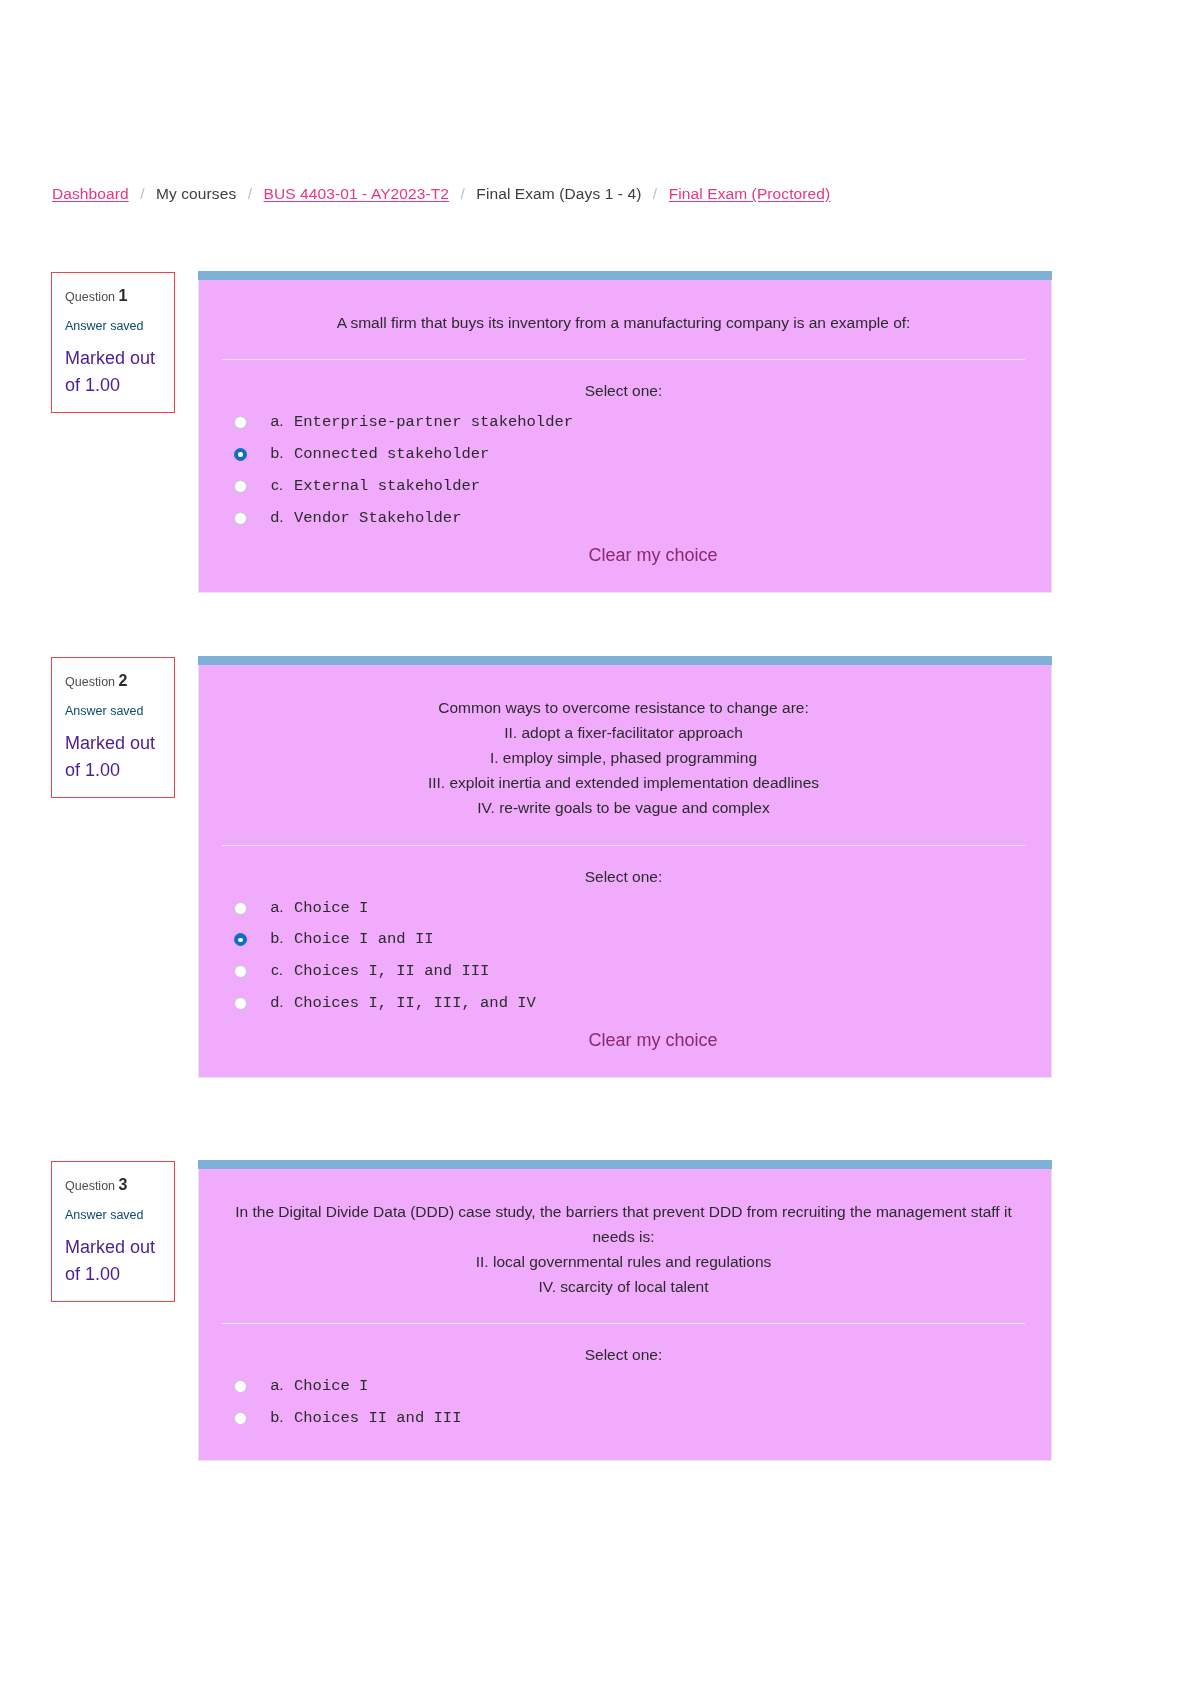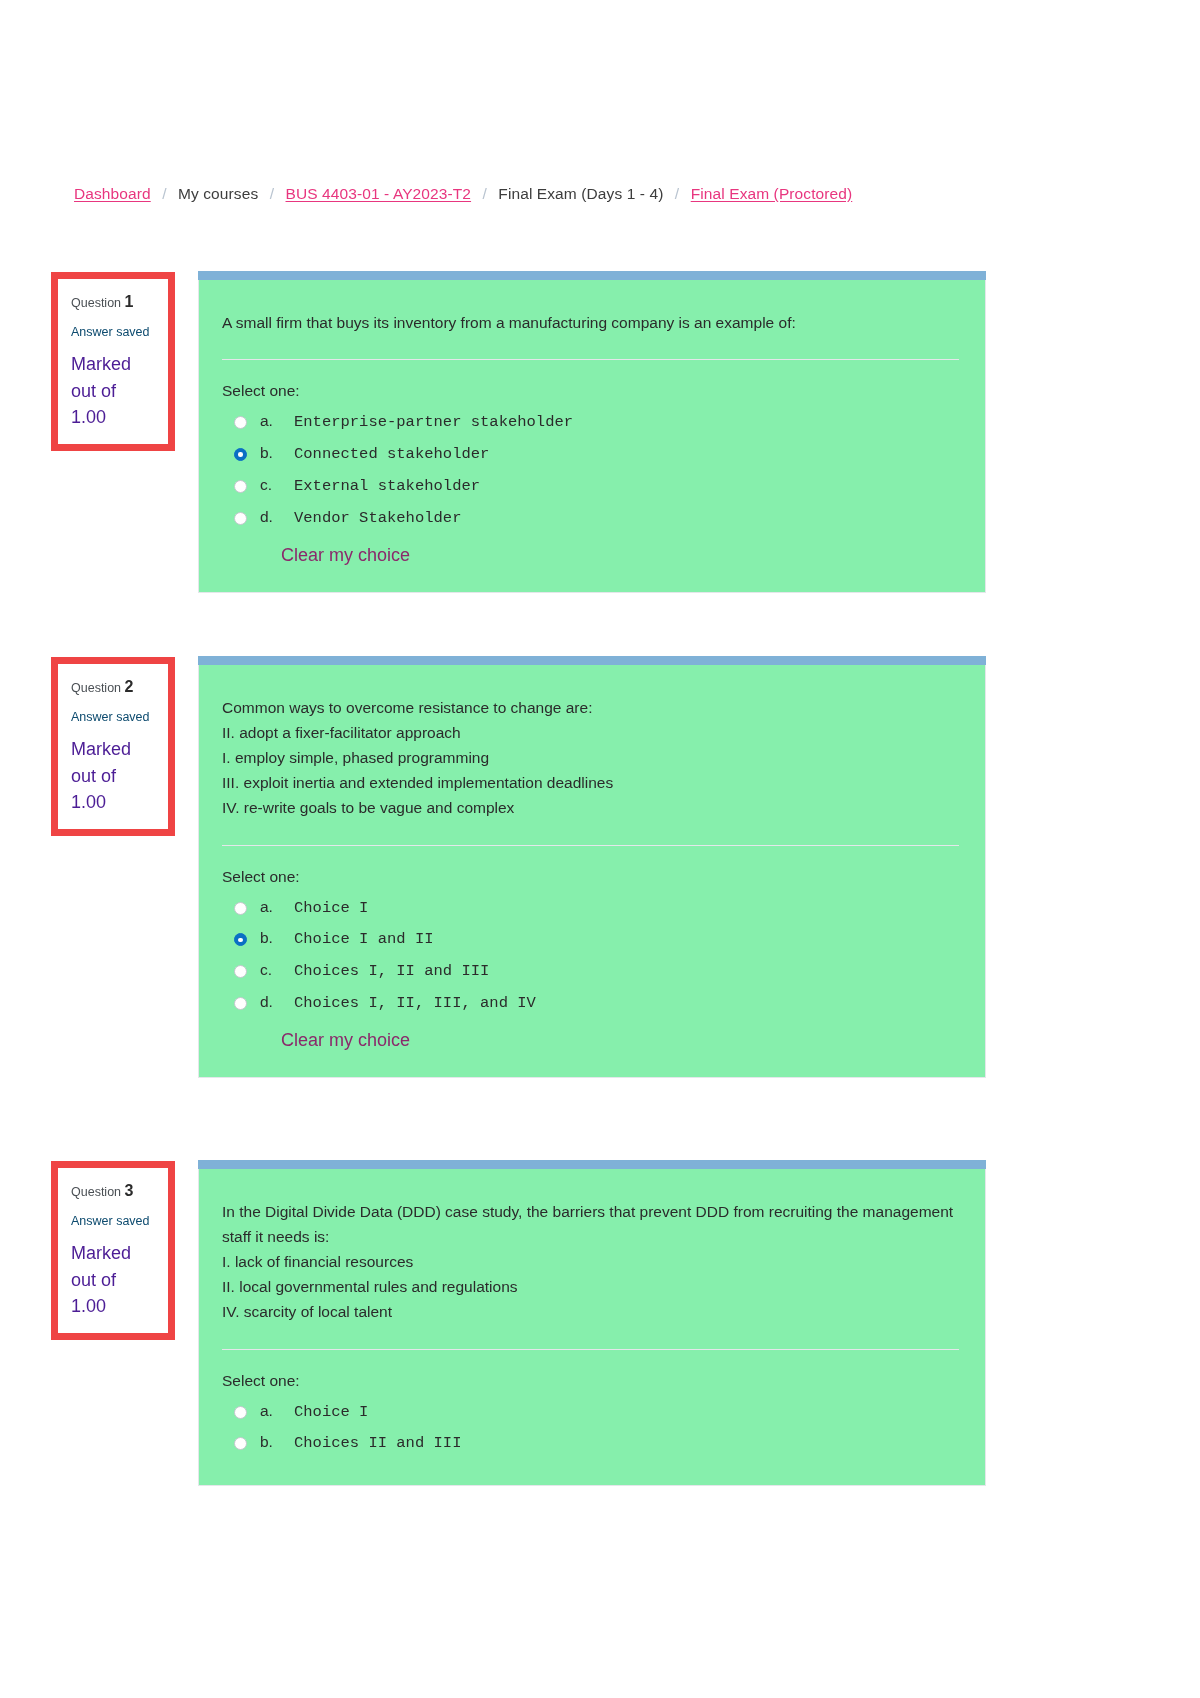--- a/index.html
+++ b/index.html
@@ -12,21 +12,21 @@
     position: relative;
     width: 1200px;
     height: 1698px;
     overflow: hidden;
     background: #fff;
   }
 
   
   .breadcrumb {
     position: absolute;
-    left: 74px;
+    left: 52px;
     top: 185px;
     font-size: 15.5px;
     color: #4a4a4a;
     white-space: nowrap;
     letter-spacing: 0.1px;
   }
   .breadcrumb .crumb-link {
     color: #e8367f;
     text-decoration: underline;
     text-underline-offset: 2px;
@@ -45,21 +45,21 @@
   .question {
     position: absolute;
     left: 0;
     width: 1200px;
   }
   .qinfo {
     position: absolute;
     left: 51px;
     top: 0;
     width: 124px;
-    border: 7px solid #ef4444;
+    border: 1px solid #ef4444;
     background: #fff;
     padding: 12px 12px 14px 13px;
   }
   .qinfo .qnum {
     font-size: 12.5px;
     color: #4a4f54;
     line-height: 1.35;
     margin-bottom: 11px;
     white-space: nowrap;
   }
@@ -76,24 +76,25 @@
   }
   .qinfo .qmark {
     font-size: 18px;
     color: #4c1d95;
     line-height: 1.45;
   }
 
   .qcard {
     position: absolute;
     left: 198px;
-    width: 788px;
-    background: #86efac;
+    width: 854px;
+    background: #f0abfc;
     border: 1px solid #e4e7ea;
     border-top: none;
+    text-align: center;
   }
   .qcard-bar {
     height: 9px;
     background: #7fb1d7;
     margin: -1px -1px 0 -1px;
   }
   .qcard-body {
     padding: 30px 26px 26px 23px;
   }
   .qtext {
@@ -272,21 +273,20 @@
     <div class="qinfo">
       <div class="qnum"><span>Question</span> <b>3</b></div>
       <div class="qstate">Answer saved</div>
       <div class="qmark">Marked out of 1.00</div>
     </div>
     <div class="qcard">
       <div class="qcard-bar"></div>
       <div class="qcard-body">
         <p class="qtext">In the Digital Divide Data (DDD) case study, the barriers that prevent DDD from recruiting the management staff it needs is:</p>
         <div class="qtext linelist">
-          <div>I. lack of financial resources</div>
           <div>II. local governmental rules and regulations</div>
           <div>IV. scarcity of local talent</div>
         </div>
         <hr class="qdivider">
         <p class="select-one">Select one:</p>
         <ul class="answers">
           <li class="answer">
             <span class="radio"></span>
             <span class="akey">a.</span>
             <span class="atext">Choice I</span>

